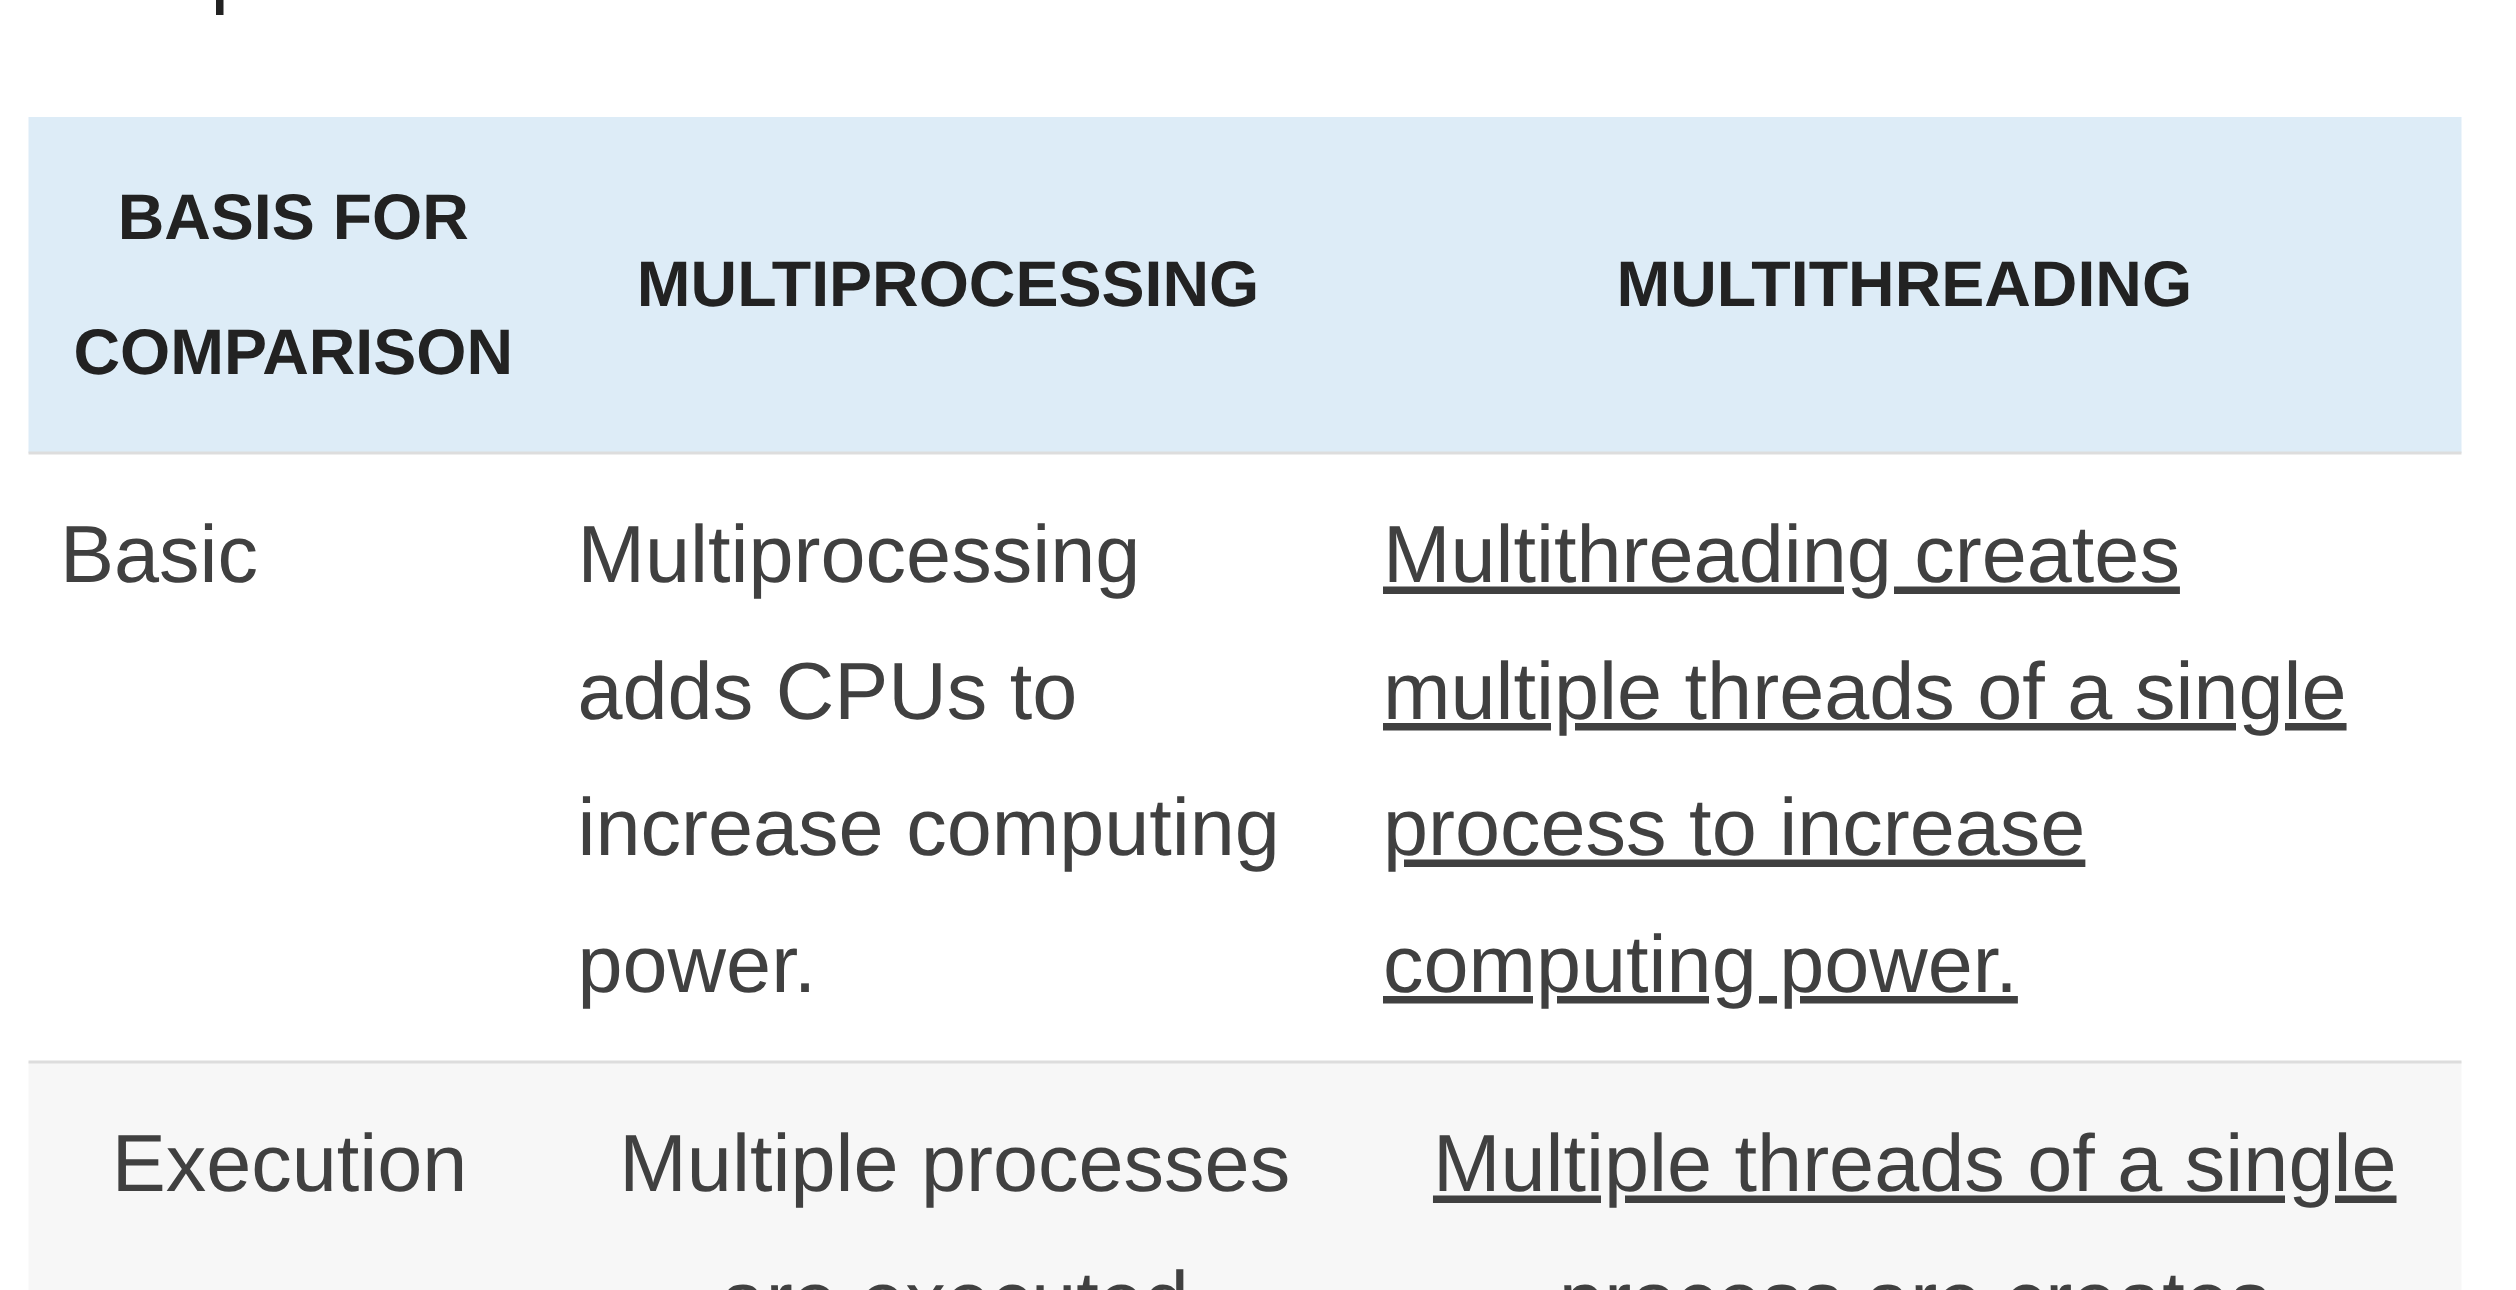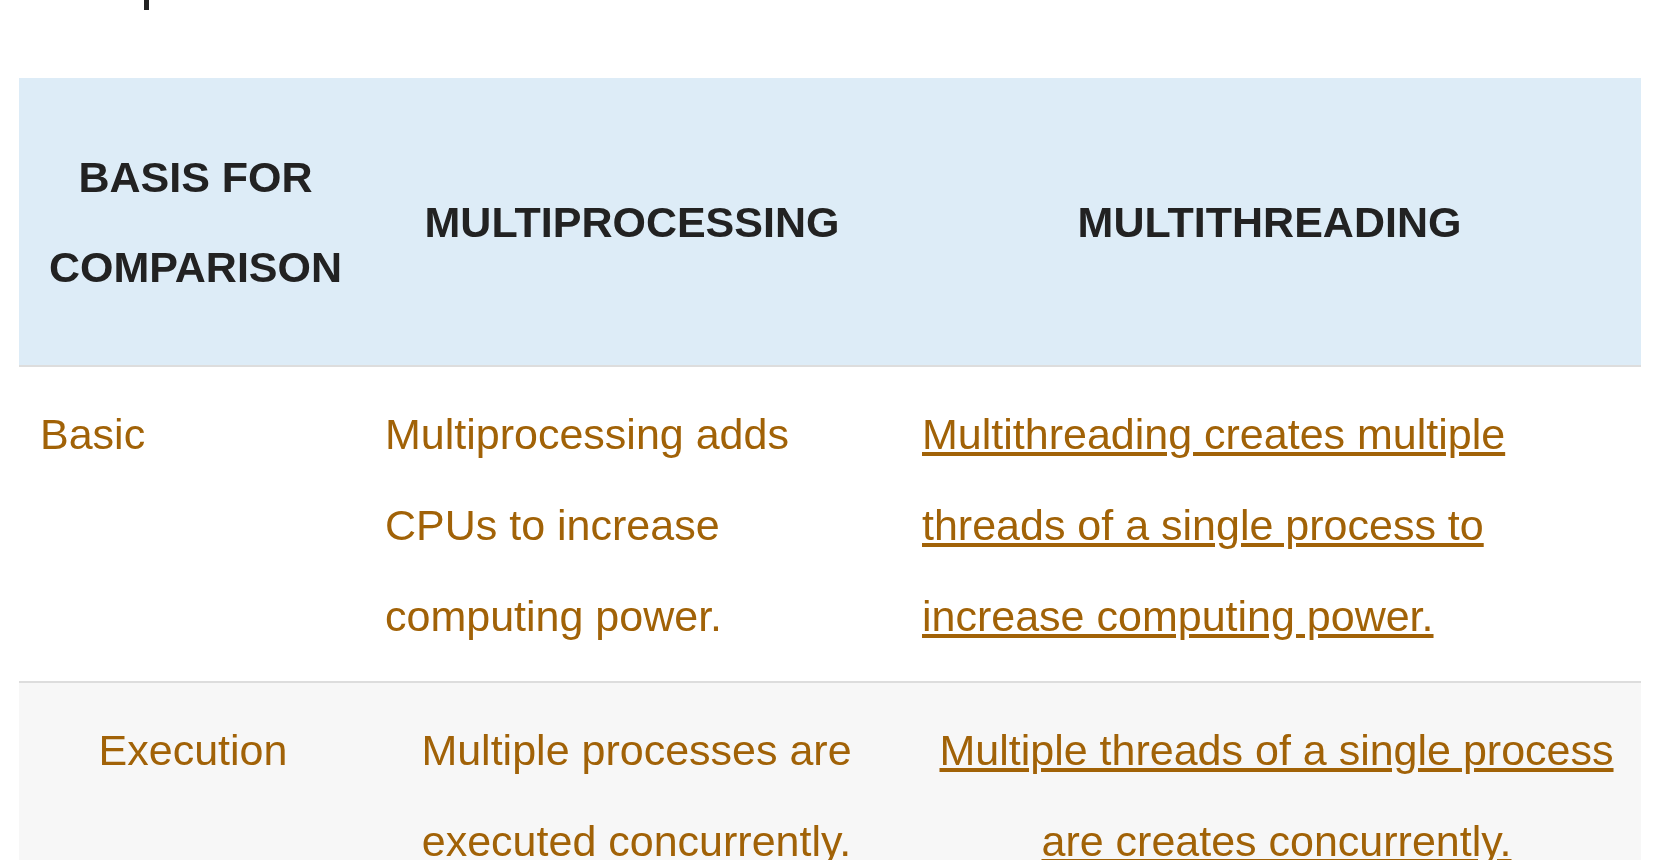--- a/index.html
+++ b/index.html
@@ -11,29 +11,29 @@
   .heading-fragment {
     position: absolute; left: 144px; top: 0; width: 5px; height: 10px; background: #222;
   }
   table.cmp {
     position: absolute; left: 19px; top: 78px; width: 1622px;
     border-collapse: collapse; table-layout: fixed;
   }
   table.cmp col.c1 { width: 347px; }
   table.cmp col.c2 { width: 532px; }
   table.cmp col.c3 { width: 743px; }
-  thead tr { background: #ddecf7; height: 288px; border-bottom: 2px solid #dddddd; }
+  thead tr { background: #ddecf7; height: 224px; border-bottom: 2px solid #dddddd; }
   th {
     font-weight: bold; font-size: 43px; line-height: 90px; text-align: center;
     vertical-align: middle; padding: 0 20px; color: #222;
   }
   th.first { padding: 0 14px 0 20px; }
   td {
-    font-size: 43px; line-height: 91px; vertical-align: top; padding: 22px 20px 18px 20px;
-    color: #a16207;
+    font-size: 54px; line-height: 91px; vertical-align: top; padding: 22px 20px 18px 20px;
+    color: #404040;
   }
   td.first { padding-left: 21px; }
   td.mid { padding-left: 19px; padding-right: 10px; }
   td.last { padding-left: 24px; padding-right: 10px; text-decoration: underline; }
   tbody tr { border-bottom: 2px solid #dddddd; }
   tbody tr.r1 { background: #ffffff; height: 316px; }
   tbody tr.r2 { background: #f7f7f7; height: 224px; text-align: center; }
 </style>
 </head>
 <body>

